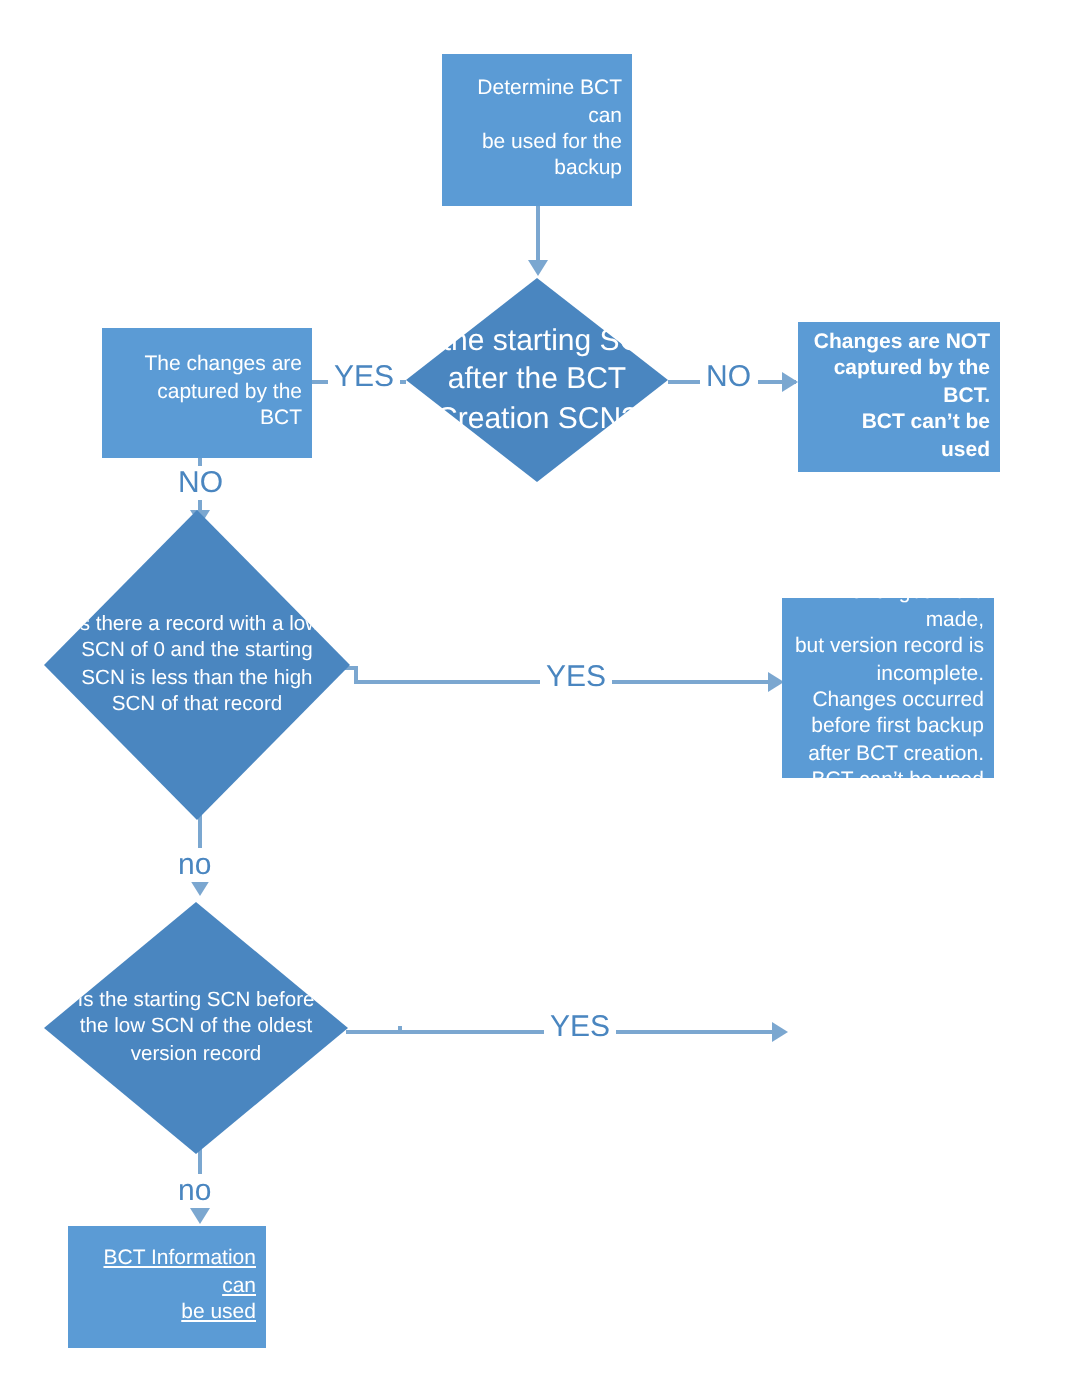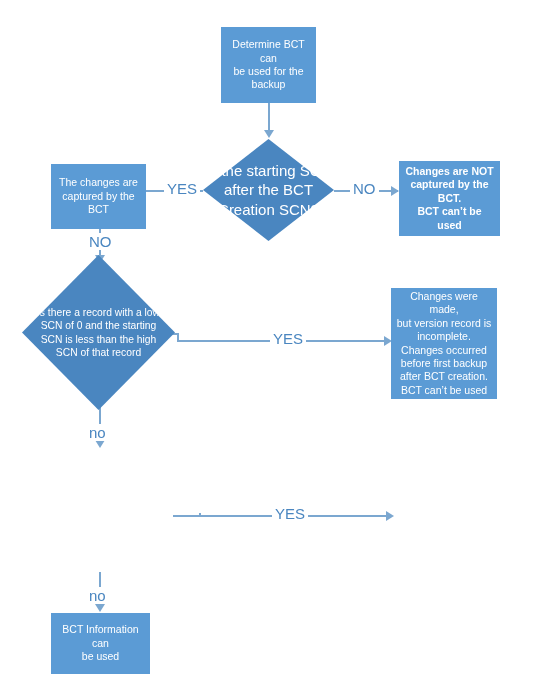--- a/index.html
+++ b/index.html
@@ -14,21 +14,21 @@
     background:#ffffff;
     overflow:hidden;
   }
   
   .node{
     position:absolute;
     box-sizing:border-box;
     display:flex;
     align-items:center;
     justify-content:center;
-    text-align:center;
+    text-align:right;
     color:#ffffff;
     line-height:1.28;
     white-space:pre-line;
     z-index:3;
   }
   .rect{
     background:#5b9bd5;
     font-size:10.5px;
     padding:4px 5px;
   }
@@ -136,52 +136,58 @@
 backup</span>
   </div>
 
   <div class="diamond-wrap" style="left:203px;top:139px;width:131px;height:102px;">
     <div class="diamond-shape"></div>
     <div class="diamond-text">Is the starting SCN
 after the BCT
 Creation SCN?</div>
   </div>
 
-  <div class="node rect" style="left:51px;top:164px;width:95px;height:65px;">
+  <div class="node rect" style="left:51px;top:164px;width:105px;height:65px;">
     <span>The changes are
 captured by the BCT</span>
   </div>
 
   <div class="node rect" style="left:399px;top:161px;width:101px;height:75px;font-weight:bold;">
     <span>Changes are NOT
 captured by the BCT.
 BCT can’t be used</span>
   </div>
 
   <div class="diamond-wrap" style="left:22px;top:255px;width:153px;height:155px;">
     <div class="diamond-shape"></div>
     <div class="diamond-text clip-to-shape" style="font-size:10.3px;">Is there a record with a low
 SCN of 0 and the starting
 SCN is less than the high
 SCN of that record</div>
   </div>
 
-  <div class="node rect" style="left:391px;top:288px;width:106px;height:111px;">
+  <div class="node rect" style="left:391px;top:299px;width:106px;height:90px;">
     <span>Changes were made,
 but version record is
 incomplete.
 Changes occurred
 before first backup
 after BCT creation.
 BCT can’t be used</span>
   </div>
 
-
-
-  <div class="node rect" style="left:51px;top:613px;width:99px;height:61px;">
+  <div class="diamond-wrap" style="left:22px;top:451px;width:152px;height:126px;">
+    <div class="diamond-shape"></div>
+    <div class="diamond-text clip-to-shape" style="font-size:10.3px;">Is the starting SCN before
+the low SCN of the oldest
+version record</div>
+  </div>
+
+
+  <div class="node rect" style="left:34px;top:613px;width:99px;height:61px;text-decoration:underline;">
     <span>BCT Information can
 be used</span>
   </div>
 
   <div class="edge-label" style="left:164px;top:180px;">YES</div>
 
   <div class="edge-label" style="left:350px;top:180px;">NO</div>
 
   <div class="edge-label" style="left:86px;top:233px;">NO</div>
 

